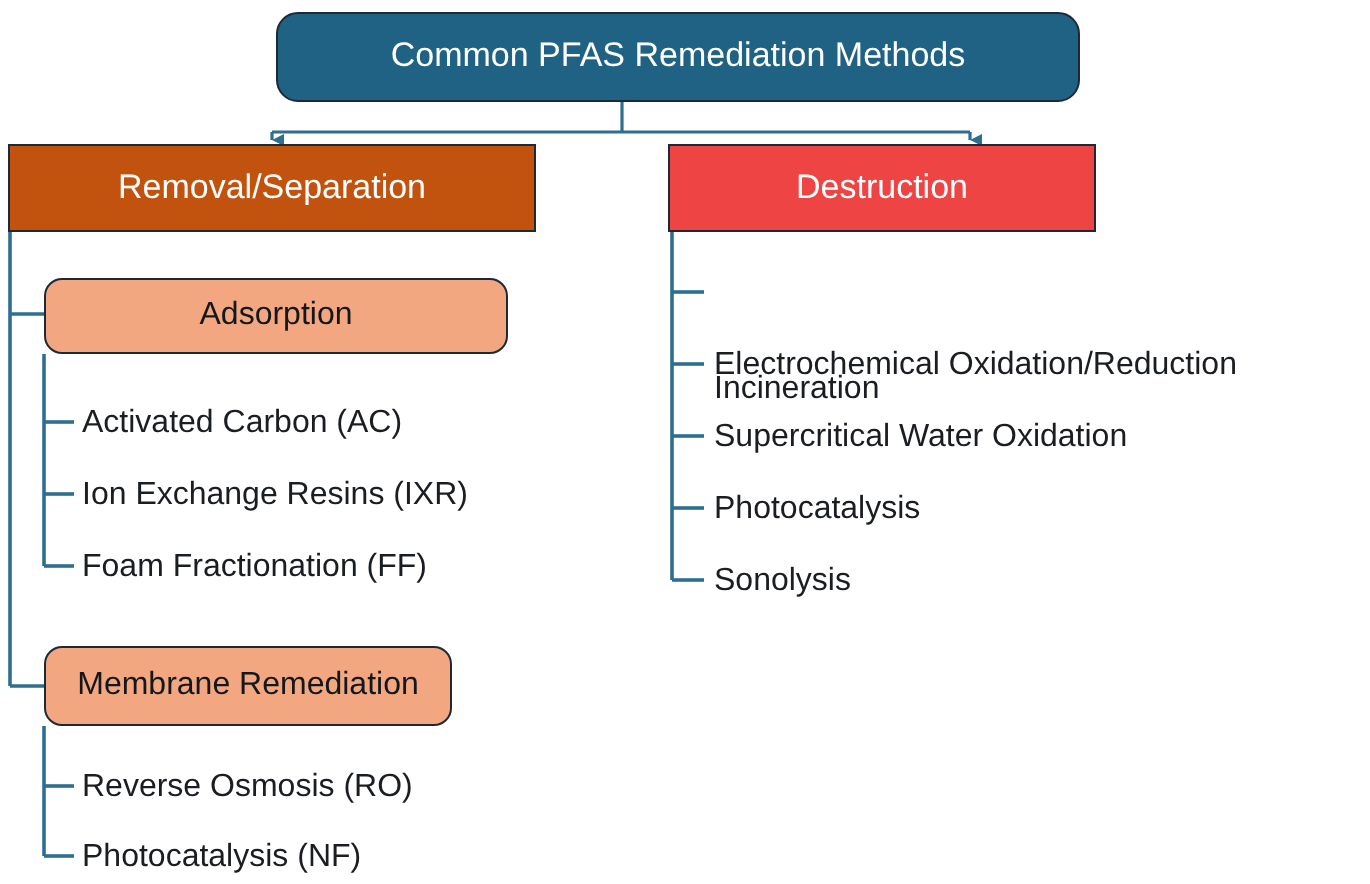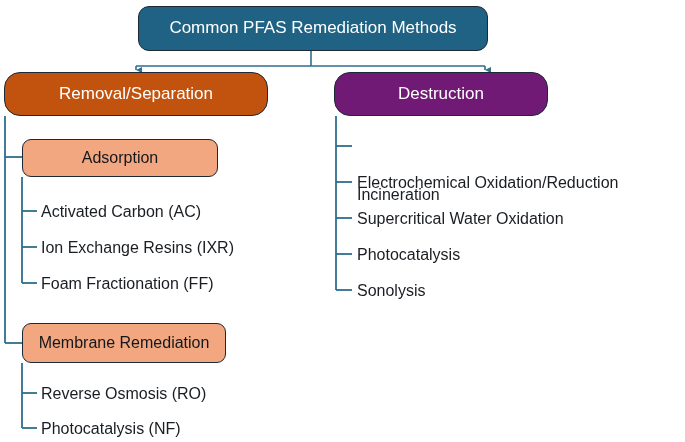--- a/index.html
+++ b/index.html
@@ -23,38 +23,38 @@
     height: 442px;
     pointer-events: none;
   }
   .node {
     position: absolute;
     box-sizing: border-box;
     display: flex;
     align-items: center;
     justify-content: center;
     border: 1.6px solid #1b2a36;
-    border-radius: 16px;
+    border-radius: 0;
     text-align: center;
     line-height: 1.1;
     white-space: nowrap;
   }
   .node.root {
     background: #1f6283;
     color: #ffffff;
     font-size: 17px;
     border-radius: 11px;
   }
   .node.branch-removal {
     background: #c2530f;
     color: #ffffff;
     font-size: 17px;
   }
   .node.branch-destruction {
-    background: #701a75;
+    background: #ef4444;
     color: #ffffff;
     font-size: 17px;
   }
   .node.sub {
     background: #f2a780;
     color: #14181c;
     font-size: 16px;
     border-radius: 9px;
   }
   .leaf {
@@ -106,29 +106,29 @@
     <g stroke="#2e6e8e" stroke-width="1.8" fill="none">
       <path d="M336,116 L336,290"></path>
       <path d="M336,146 L352,146"></path>
       <path d="M336,182 L352,182"></path>
       <path d="M336,218 L352,218"></path>
       <path d="M336,254 L352,254"></path>
       <path d="M336,290 L352,290"></path>
     </g>
   </svg>
 
-  <div class="node root" style="left:138px; top:6px; width:350px; height:45px;">
+  <div class="node root" style="left:138px; top:6px; width:402px; height:45px;">
     <span>Common PFAS Remediation Methods</span>
   </div>
 
   <div class="node branch-removal" style="left:4px; top:72px; width:264px; height:44px;">
     <span>Removal/Separation</span>
   </div>
 
-  <div class="node sub" style="left:22px; top:139px; width:196px; height:38px;">
+  <div class="node sub" style="left:22px; top:139px; width:232px; height:38px;">
     <span>Adsorption</span>
   </div>
 
   <div class="leaf" style="left:41px; top:204px;">Activated Carbon (AC)</div>
   <div class="leaf" style="left:41px; top:240px;">Ion Exchange Resins (IXR)</div>
   <div class="leaf" style="left:41px; top:276px;">Foam Fractionation (FF)</div>
 
   <div class="node sub" style="left:22px; top:323px; width:204px; height:40px;">
     <span>Membrane Remediation</span>
   </div>

